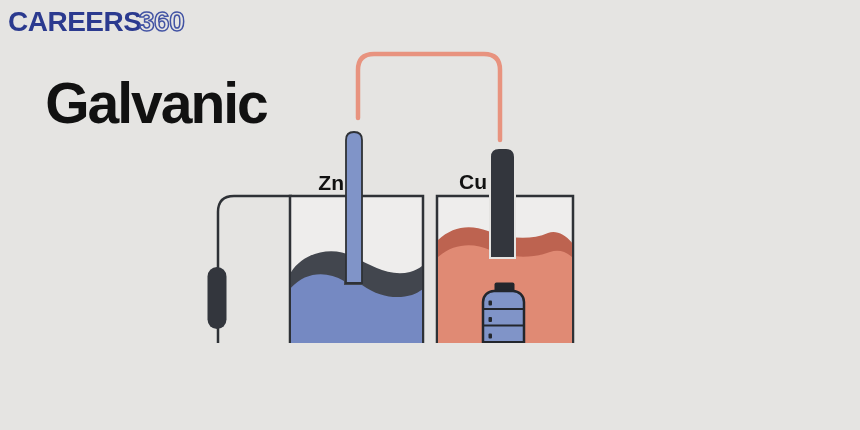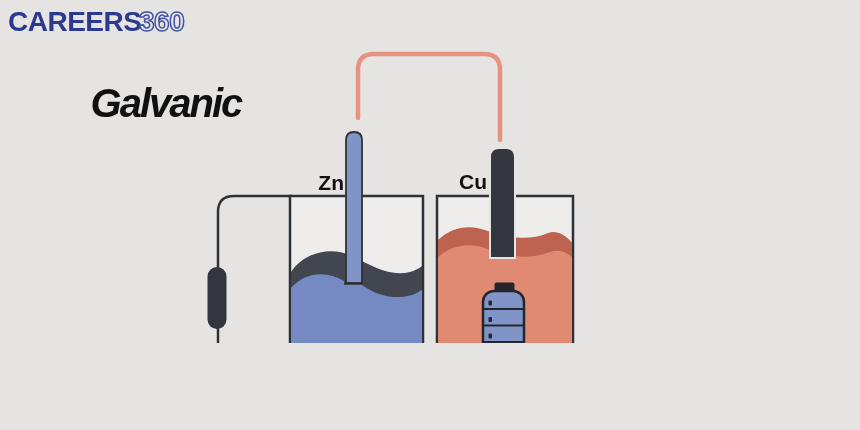--- a/index.html
+++ b/index.html
@@ -32,30 +32,29 @@
   }
   .logo .brand { fill: var(--brand, #2b3a8f); }
   .logo .suffix {
     fill: none;
     stroke: var(--brand_stroke, #4253a4);
     stroke-width: 1.5;
   }
   
   .title {
     position: absolute;
-    left: 20px;
+    left: 10px;
     top: 62px;
     width: 292px;
     text-align: center;
     color: var(--ink, #111111);
     font-weight: bold;
-    font-size: 40px;
+    font-size: 57px;
     letter-spacing: -2px;
     line-height: 82px;
-    font-style: italic;
   }
   .title span { display: block; }
   
   .diagram {
     position: absolute;
     inset: 0;
     width: 860px;
     height: 430px;
   }
   .stroke-dark { stroke: var(--line, #2e3136); fill: none; }

